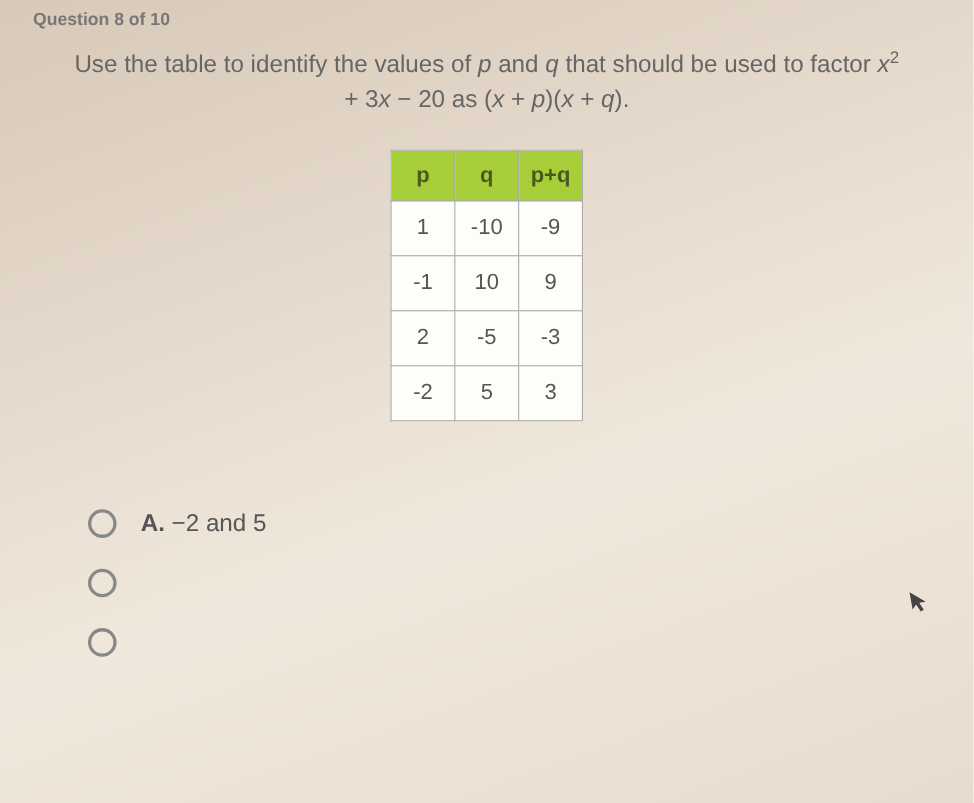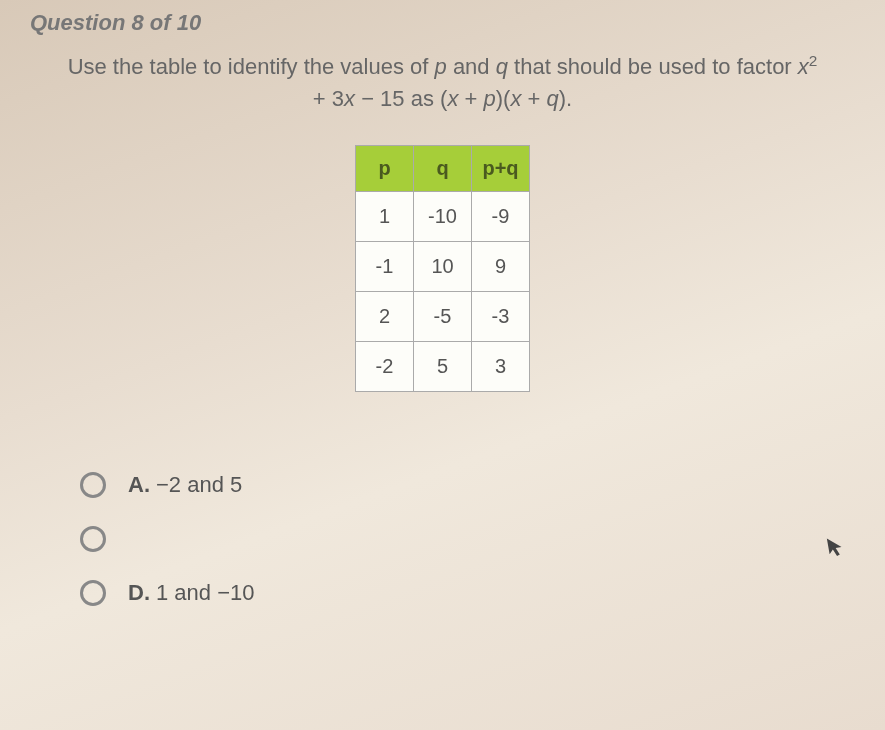--- a/index.html
+++ b/index.html
@@ -8,24 +8,23 @@
     height: 730px;
     background: linear-gradient(160deg, #d8c9b8 0%, #e8ddd0 40%, #f0e8dc 60%, #e8dccf 100%);
     font-family: Arial, Helvetica, sans-serif;
     color: #555;
     padding: 10px 30px 20px 30px;
     position: relative;
     overflow: hidden;
   }
   .qnum {
     font-weight: bold;
-    font-size: 22px;
+    font-size: 16px;
     color: #777;
     margin-bottom: 14px;
-    font-style: italic;
   }
   .prompt {
     font-size: 22px;
     color: #666;
     line-height: 1.45;
     margin-bottom: 30px;
     text-align: center;
   }
   .prompt i { font-style: italic; }
   sup { font-size: 0.7em; vertical-align: super; }
@@ -84,21 +83,21 @@
   }
 </style>
 </head>
 <body>
 
 <div class="qnum">Question 8 of 10</div>
 
 <div class="prompt">
   <span>Use the table to identify the values of </span><i>p</i><span> and </span><i>q</i><span> that should be used to factor </span><i>x</i><sup>2</sup>
   <br>
-  <span>+ 3</span><i>x</i><span> − 15 as (</span><i>x</i><span> + </span><i>p</i><span>)(</span><i>x</i><span> + </span><i>q</i><span>).</span>
+  <span>+ 3</span><i>x</i><span> − 20 as (</span><i>x</i><span> + </span><i>p</i><span>)(</span><i>x</i><span> + </span><i>q</i><span>).</span>
 </div>
 
 <div class="table-wrap">
   <table>
     <thead>
       <tr>
         <th>p</th>
         <th>q</th>
         <th>p+q</th>
       </tr>
@@ -131,21 +130,20 @@
 <div class="choices">
   <div class="choice">
     <div class="radio"></div>
     <div class="choice-text"><b>A.</b><span>−2 and 5</span></div>
   </div>
   <div class="choice">
     <div class="radio"></div>
   </div>
   <div class="choice">
     <div class="radio"></div>
-    <div class="choice-text"><b>D.</b><span>1 and −10</span></div>
   </div>
 </div>
 
 <div class="cursor">
   <svg width="18" height="24" viewBox="0 0 18 24">
     <path d="M2 2 L2 18 L6 14 L9 21 L12 20 L9 13 L15 13 Z" fill="#444"></path>
   </svg>
 </div>
 
 </body></html>

